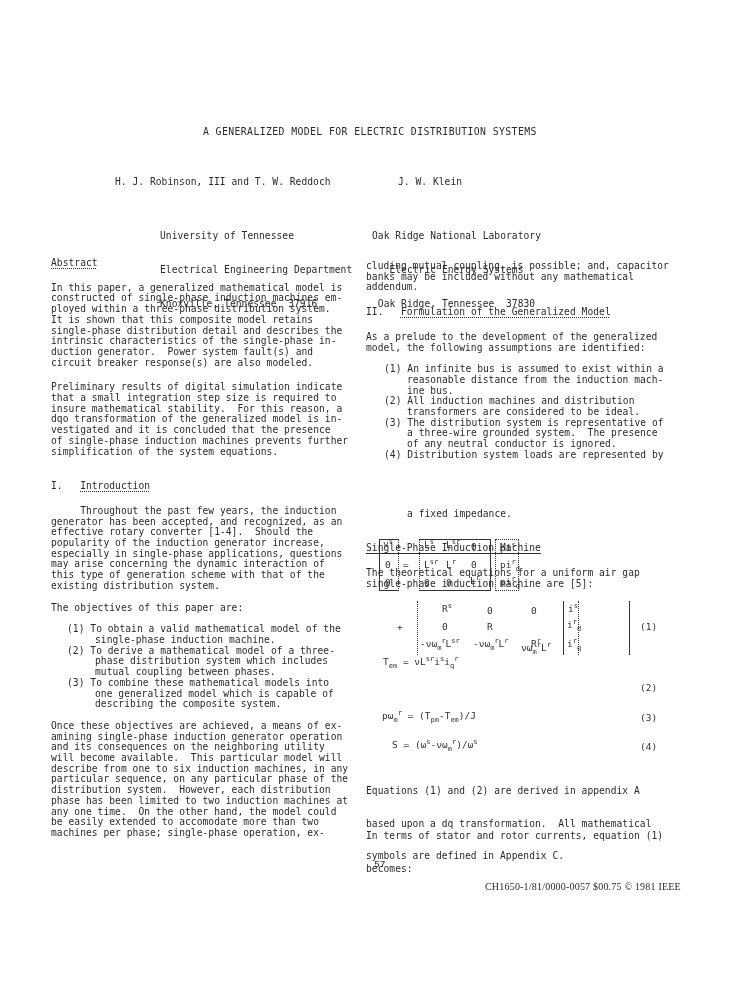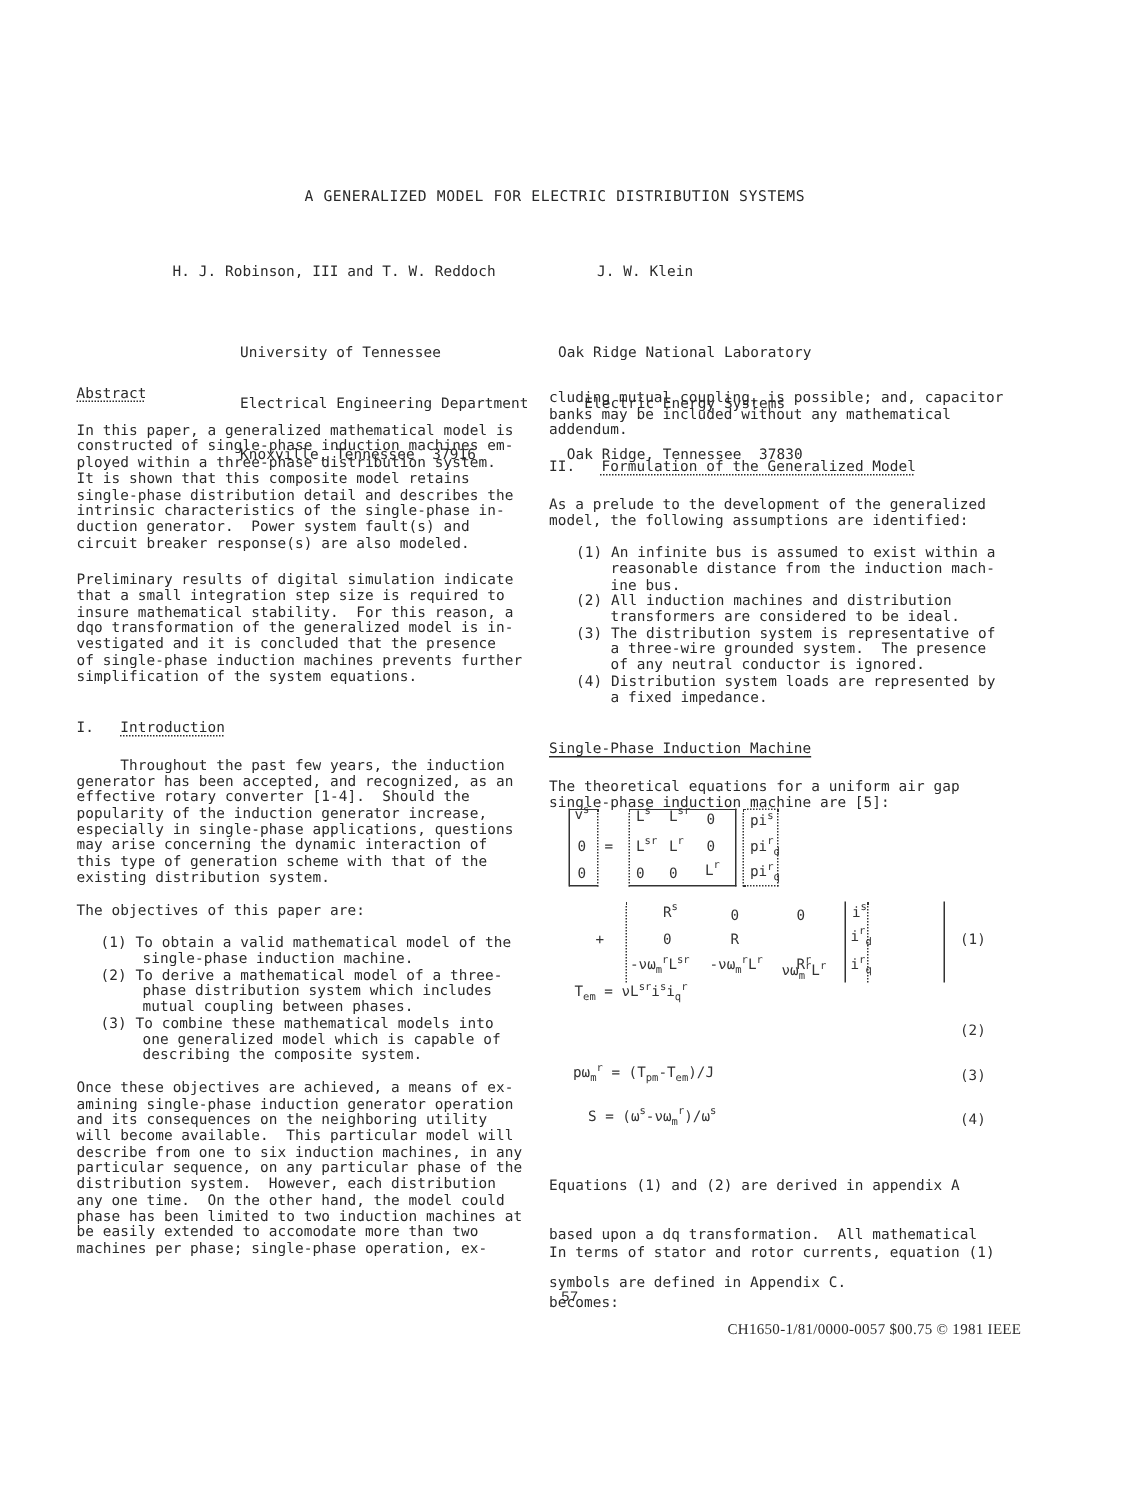--- a/index.html
+++ b/index.html
@@ -104,22 +104,22 @@
   </div>
   <div class="gap-s"></div>
   <div>
     <div class="para">Once these objectives are achieved, a means of ex-</div>
     <div class="para">amining single-phase induction generator operation</div>
     <div class="para">and its consequences on the neighboring utility</div>
     <div class="para">will become available.  This particular model will</div>
     <div class="para">describe from one to six induction machines, in any</div>
     <div class="para">particular sequence, on any particular phase of the</div>
     <div class="para">distribution system.  However, each distribution</div>
+    <div class="para">phase has been limited to two induction machines at</div>
     <div class="para">any one time.  On the other hand, the model could</div>
-    <div class="para">phase has been limited to two induction machines at</div>
     <div class="para">be easily extended to accomodate more than two</div>
     <div class="para">machines per phase; single-phase operation, ex-</div>
   </div>
 </div>
 
 <div id="col-right" class="col mono">
   <div>
     <div class="para">cluding mutual coupling, is possible; and, capacitor</div>
     <div class="para">banks may be included without any mathematical</div>
     <div class="para">addendum.</div>
@@ -142,21 +142,21 @@
       <div class="para"><span>(2)</span> <span>All induction machines and distribution</span></div>
       <div class="para" style="padding-left:23px;">transformers are considered to be ideal.</div>
     </div>
     <div>
       <div class="para"><span>(3)</span> <span>The distribution system is representative of</span></div>
       <div class="para" style="padding-left:23px;">a three-wire grounded system.  The presence</div>
       <div class="para" style="padding-left:23px;">of any neutral conductor is ignored.</div>
     </div>
     <div>
       <div class="para"><span>(4)</span> <span>Distribution system loads are represented by</span></div>
-      <div class="para" style="padding-left:23px;">a fixed impedance.</div>
+      <div class="para" style="padding-left:23px;margin-top:48px;">a fixed impedance.</div>
     </div>
   </div>
   <div class="gap-l"></div>
   <div class="para heading" style="text-decoration-style: solid;">Single-Phase Induction Machine</div>
   <div class="gap-m"></div>
   <div>
     <div class="para">The theoretical equations for a uniform air gap</div>
     <div class="para">single-phase induction machine are [5]:</div>
   </div>
 </div>

